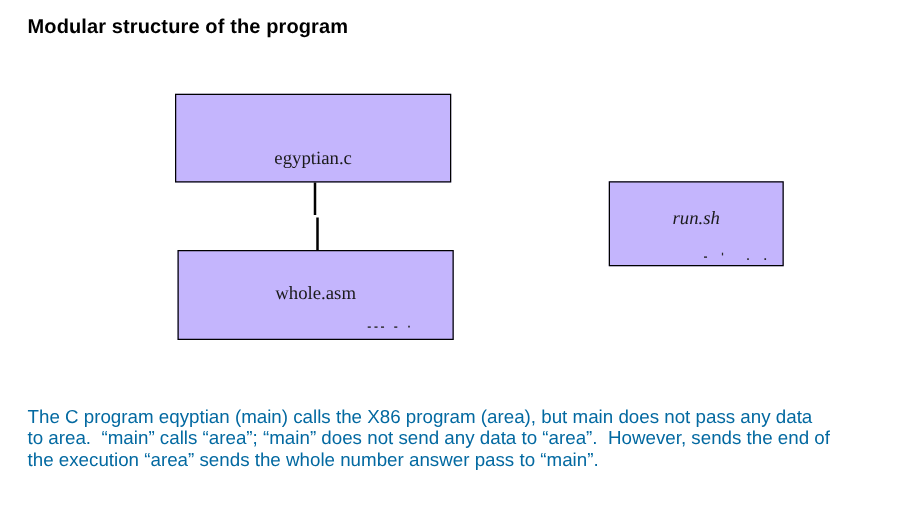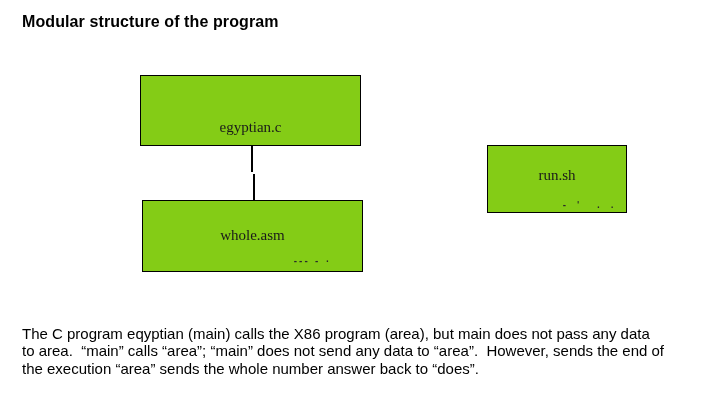--- a/index.html
+++ b/index.html
@@ -21,38 +21,38 @@
     left: 22px;
     top: 13px;
     font-size: 16px;
     font-weight: bold;
     letter-spacing: 0.1px;
     white-space: pre;
   }
   .module-box {
     position: absolute;
     border: 1.5px solid #000000;
-    background: #84cc16;
+    background: #c4b5fd;
     box-sizing: border-box;
   }
   .box-egyptian { left: 140px; top: 75px;  width: 221px; height: 71px; }
   .box-area     { left: 142px; top: 200px; width: 221px; height: 72px; }
   .box-run      { left: 487px; top: 145px; width: 140px; height: 68px; }
   .module-label {
     position: absolute;
     width: 100%;
     text-align: center;
     font-family: "Liberation Serif", "DejaVu Serif", serif;
     font-size: 15px;
     color: #1a1a1a;
     white-space: pre;
   }
   .label-egyptian { bottom: 9px; }
   .label-area     { top: 26px; }
-  .label-run      { top: 21px; }
+  .label-run      { top: 21px; font-style: italic; }
   .tiny-artifact {
     position: absolute;
     font-family: "DejaVu Sans Mono", monospace;
     font-size: 8px;
     font-weight: bold;
     color: #2a2a2a;
     white-space: pre;
     line-height: 8px;
   }
   .artifact-area { left: 150px; top: 57px; letter-spacing: 0.5px; }
@@ -63,21 +63,21 @@
     background: #000000;
   }
   .connector-top    { left: 251px; top: 146px; height: 26px; }
   .connector-bottom { left: 253px; top: 174px; height: 27px; }
   .paragraph {
     position: absolute;
     left: 22px;
     top: 325px;
     font-size: 15px;
     line-height: 17.4px;
-    color: #000000;
+    color: #0369a1;
   }
   .paragraph .line {
     white-space: pre;
   }
 </style>
 </head>
 <body>
 
 <div class="page">
 
@@ -96,16 +96,16 @@
   </div>
 
   <div class="module-box box-run">
     <div class="module-label label-run">run.sh</div>
     <div class="tiny-artifact artifact-run">- '  . .</div>
   </div>
 
   <div class="paragraph">
     <div class="line">The C program eqyptian (main) calls the X86 program (area), but main does not pass any data</div>
     <div class="line">to area.  “main” calls “area”; “main” does not send any data to “area”.  However, sends the end of</div>
-    <div class="line">the execution “area” sends the whole number answer back to “does”.</div>
+    <div class="line">the execution “area” sends the whole number answer pass to “main”.</div>
   </div>
 
 </div>
 
 </body></html>

